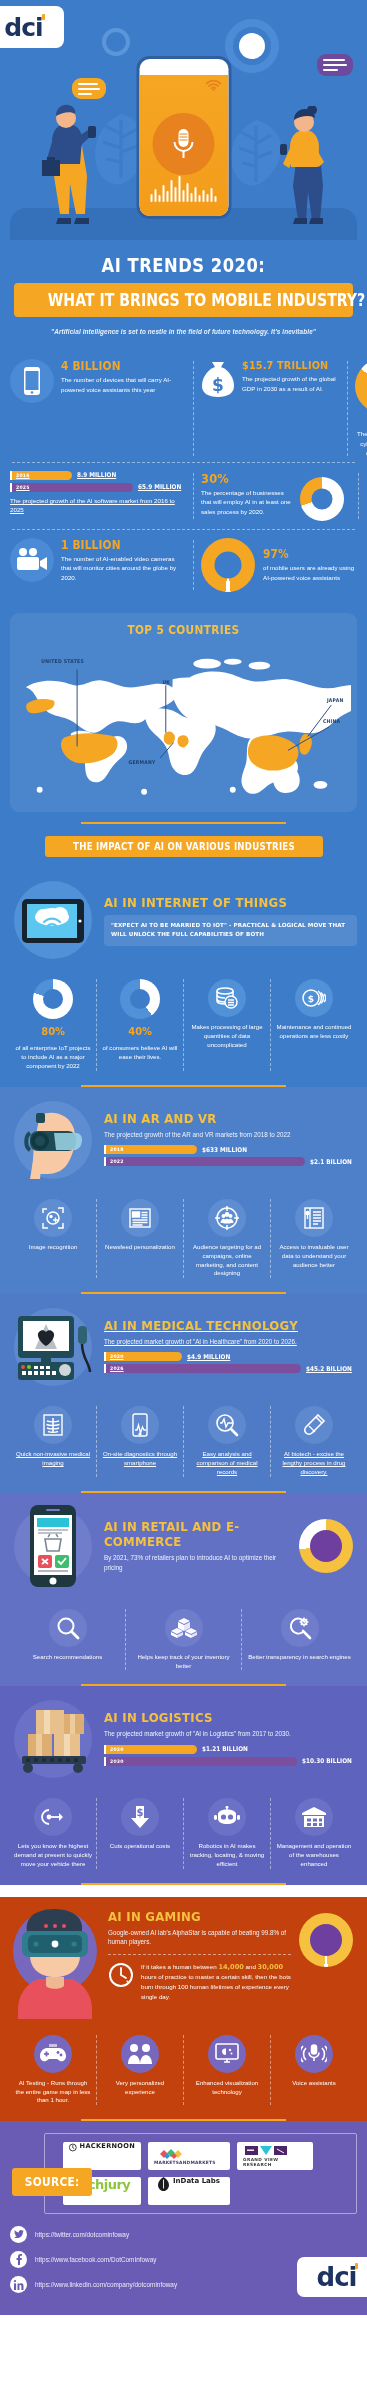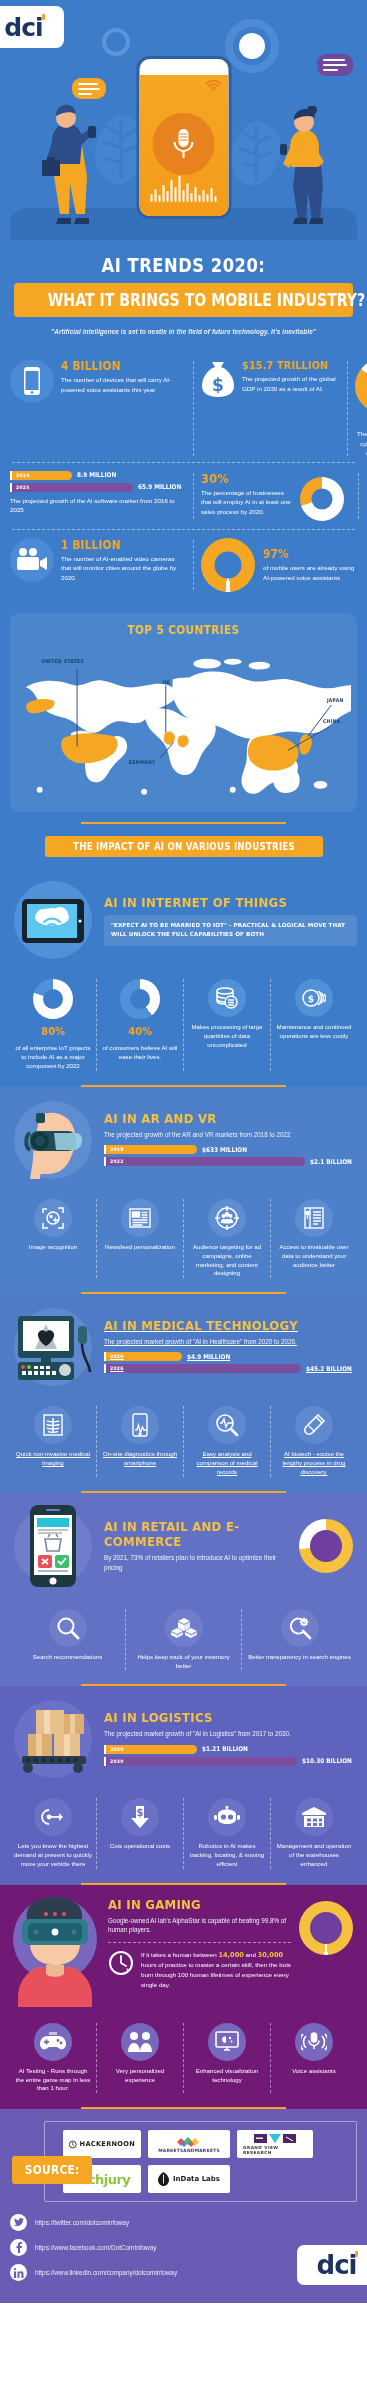--- a/index.html
+++ b/index.html
@@ -198,37 +198,37 @@
   .s-iot { background: #3d7cc9; }
   .s-iot .icon-circle, .s-iot .sec-illus .bg-circle { background: #5191d8; }
   .s-arvr { background: #4e7fc9; }
   .s-arvr .icon-circle, .s-arvr .sec-illus .bg-circle { background: #5e8dd2; }
   .s-med { background: #4f7bc6; text-decoration: underline; }
   .s-med .icon-circle, .s-med .sec-illus .bg-circle { background: #5f89ce; }
   .s-retail { background: #6271c4; }
   .s-retail .icon-circle, .s-retail .sec-illus .bg-circle { background: #6f7dcb; }
   .s-log { background: #5e64bd; }
   .s-log .icon-circle, .s-log .sec-illus .bg-circle { background: #6b71c6; }
-  .s-game { background: #701a75; }
+  .s-game { background: #c2410c; margin-top: 12px; }
   .s-game .icon-circle, .s-game .sec-illus .bg-circle { background: #7868bd; }
 
   .big-donut { flex: 0 0 58px; }
 
   .gm-note { display: flex; gap: 7px; align-items: flex-start; margin-top: 7px;
              border-top: 1px dashed rgba(255,255,255,.5); padding-top: 7px; }
   .gm-note .txt { font-size: 6.2px; line-height: 1.6; }
   .hl { font-family: "DejaVu Sans", sans-serif; font-weight: 700; color: #f5c13f; font-size: 6.6px; }
 
   
   .footer { background: #6a5bb4; padding: 12px 10px 14px; position: relative; }
   .src-box { border: 1px solid rgba(255,255,255,.45); border-radius: 2px;
              margin-left: 34px; padding: 8px 8px 8px 18px; }
   .src-grid { display: flex; flex-wrap: wrap; gap: 7px; }
   .src-card { background: #fff; border-radius: 2px; height: 28px;
-              display: flex; align-items: center; justify-content: center; padding: 0 6px; }
+              display: flex; align-items: flex-start; justify-content: center; padding: 0 6px; }
   .src-badge {
     position: absolute; left: 12px; top: 47px; background: #f5a623;
     border-radius: 3px; padding: 7px 9px;
     font-family: "DejaVu Sans", sans-serif; font-weight: 700;
     font-size: 12px; color: #fff; letter-spacing: .4px;
   }
   .src-badge span { display: block; transform: scaleX(.88); }
   .social { margin-top: 12px; }
   .srow { display: flex; align-items: center; gap: 8px; margin-bottom: 8px; }
   .sico { width: 17px; height: 17px; border-radius: 50%; background: #fff;
@@ -416,21 +416,21 @@
           
         </div>
         <div class="donut-label" style="margin-top:3px">86%</div>
         <div class="pct-txt">The percentage of cyber-attacks AI can prevent</div>
       </div>
     </div>
 
     <div class="dash-h" style="margin-top:4px"></div>
 
     <div class="stat-row">
-      <div style="flex:0 0 176px;">
+      <div style="flex:0 0 176px;text-decoration:underline;">
         <div class="barpair">
           <div class="bar-line">
             <div class="bar-axis"></div>
             <div class="bar" style="width:34%;background:#f5a623;">
               <span class="bar-year">2016</span>
             </div>
             <span class="bar-val">8.9 MILLION</span>
           </div>
           <div class="bar-line">
             <div class="bar-axis"></div>

